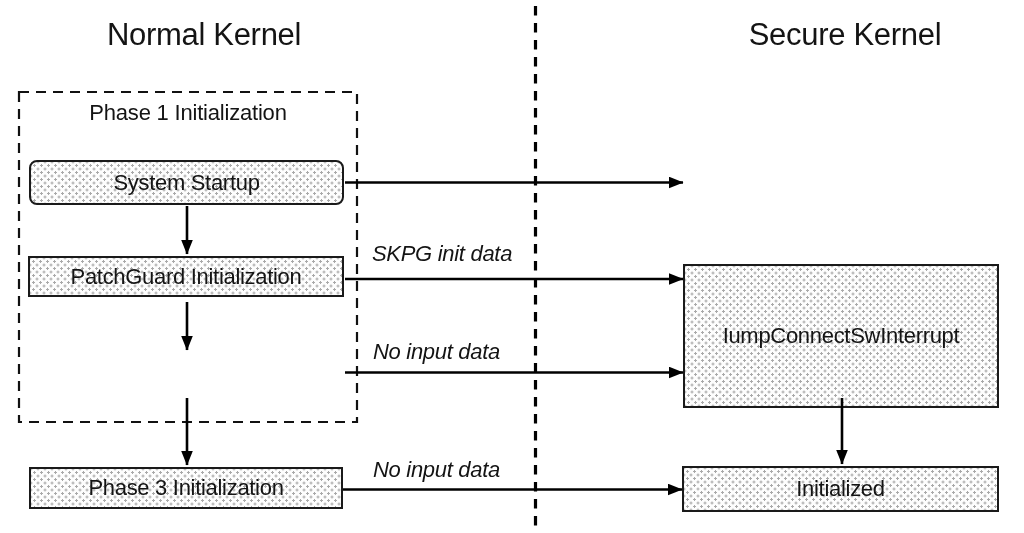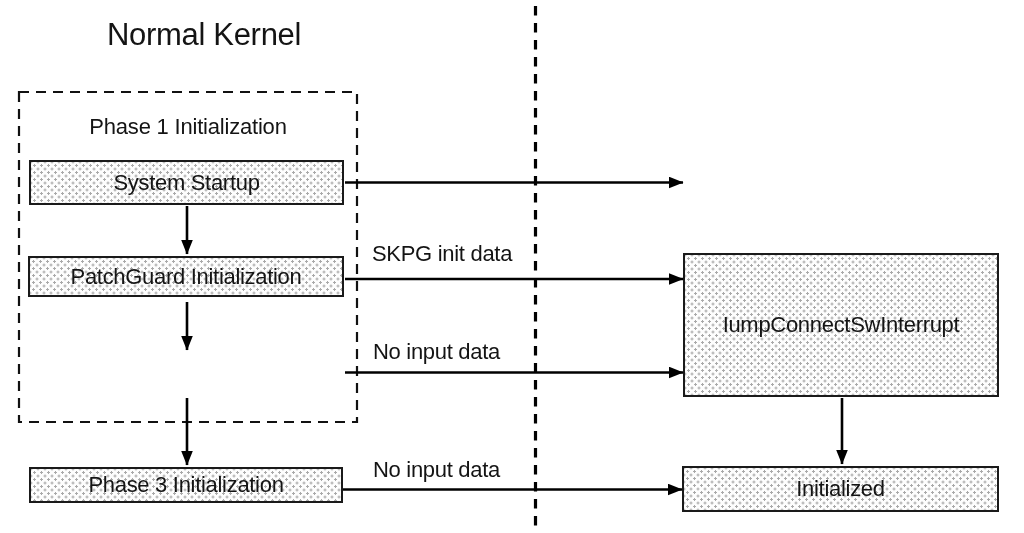--- a/index.html
+++ b/index.html
@@ -19,21 +19,21 @@
     font-size: 31px;
     letter-spacing: -0.3px;
     color: #141414;
     white-space: nowrap;
   }
   #title-left  { left: 54px;  top: 17px; }
   #title-right { left: 695px; top: 17px; }
 
   .group-label {
     position: absolute;
-    left: 19px; top: 114px; width: 338px;
+    left: 19px; top: 100px; width: 338px;
     text-align: center;
     font-size: 22px;
     letter-spacing: -0.2px;
   }
 
   .node {
     position: absolute;
     box-sizing: border-box;
     border: 2px solid #1a1a1a;
     background-color: #fdfdfd;
@@ -42,51 +42,53 @@
       radial-gradient(circle, #a9a9a9 1px, rgba(0,0,0,0) 1.4px);
     background-size: 7px 7px;
     background-position: 0 0, 3.5px 3.5px;
     display: flex;
     align-items: center;
     justify-content: center;
     font-size: 22px;
     letter-spacing: -0.3px;
     white-space: nowrap;
   }
-  #node-system-startup   { left: 29px;  top: 160px; width: 315px; height: 45px; }
+  #node-system-startup   { left: 29px;  top: 160px; width: 315px; height: 45px; border-radius: 8px; }
   #node-patchguard       { left: 28px;  top: 256px; width: 316px; height: 41px; }
   #node-core-drivers     { left: 29px;  top: 352px; width: 315px; height: 45px; }
-  #node-phase3           { left: 29px;  top: 467px; width: 314px; height: 36px; }
+  #node-phase3           { left: 29px;  top: 467px; width: 314px; height: 42px; }
   #node-skpg-init-system { left: 683px; top: 160px; width: 316px; height: 45px; }
-  #node-iump-connect     { left: 683px; top: 253px; width: 316px; height: 144px; }
+  #node-iump-connect     { left: 683px; top: 264px; width: 316px; height: 144px; }
   #node-skpg-connect     { left: 682px; top: 466px; width: 317px; height: 46px; }
 
   .edge-label {
     position: absolute;
     font-size: 22px;
     letter-spacing: -0.3px;
     white-space: nowrap;
+    font-style: italic;
   }
   #label-skpg-init-data { left: 372px; top: 241px; }
   #label-no-input-1     { left: 373px; top: 339px; }
   #label-no-input-2     { left: 373px; top: 457px; }
 
   #wires {
     position: absolute;
     left: 0; top: 0;
     width: 1024px; height: 533px;
     pointer-events: none;
   }
 </style>
 </head>
 <body>
 
 <div id="canvas">
 
   <div class="title" id="title-left">Normal Kernel</div>
+  <div class="title" id="title-right">Secure Kernel</div>
 
   <div class="group-label">Phase 1 Initialization</div>
 
   <div class="node" id="node-system-startup">
     <span>System Startup</span>
   </div>
   <div class="node" id="node-patchguard">
     <span>PatchGuard Initialization</span>
   </div>
   <div class="node" id="node-phase3">

